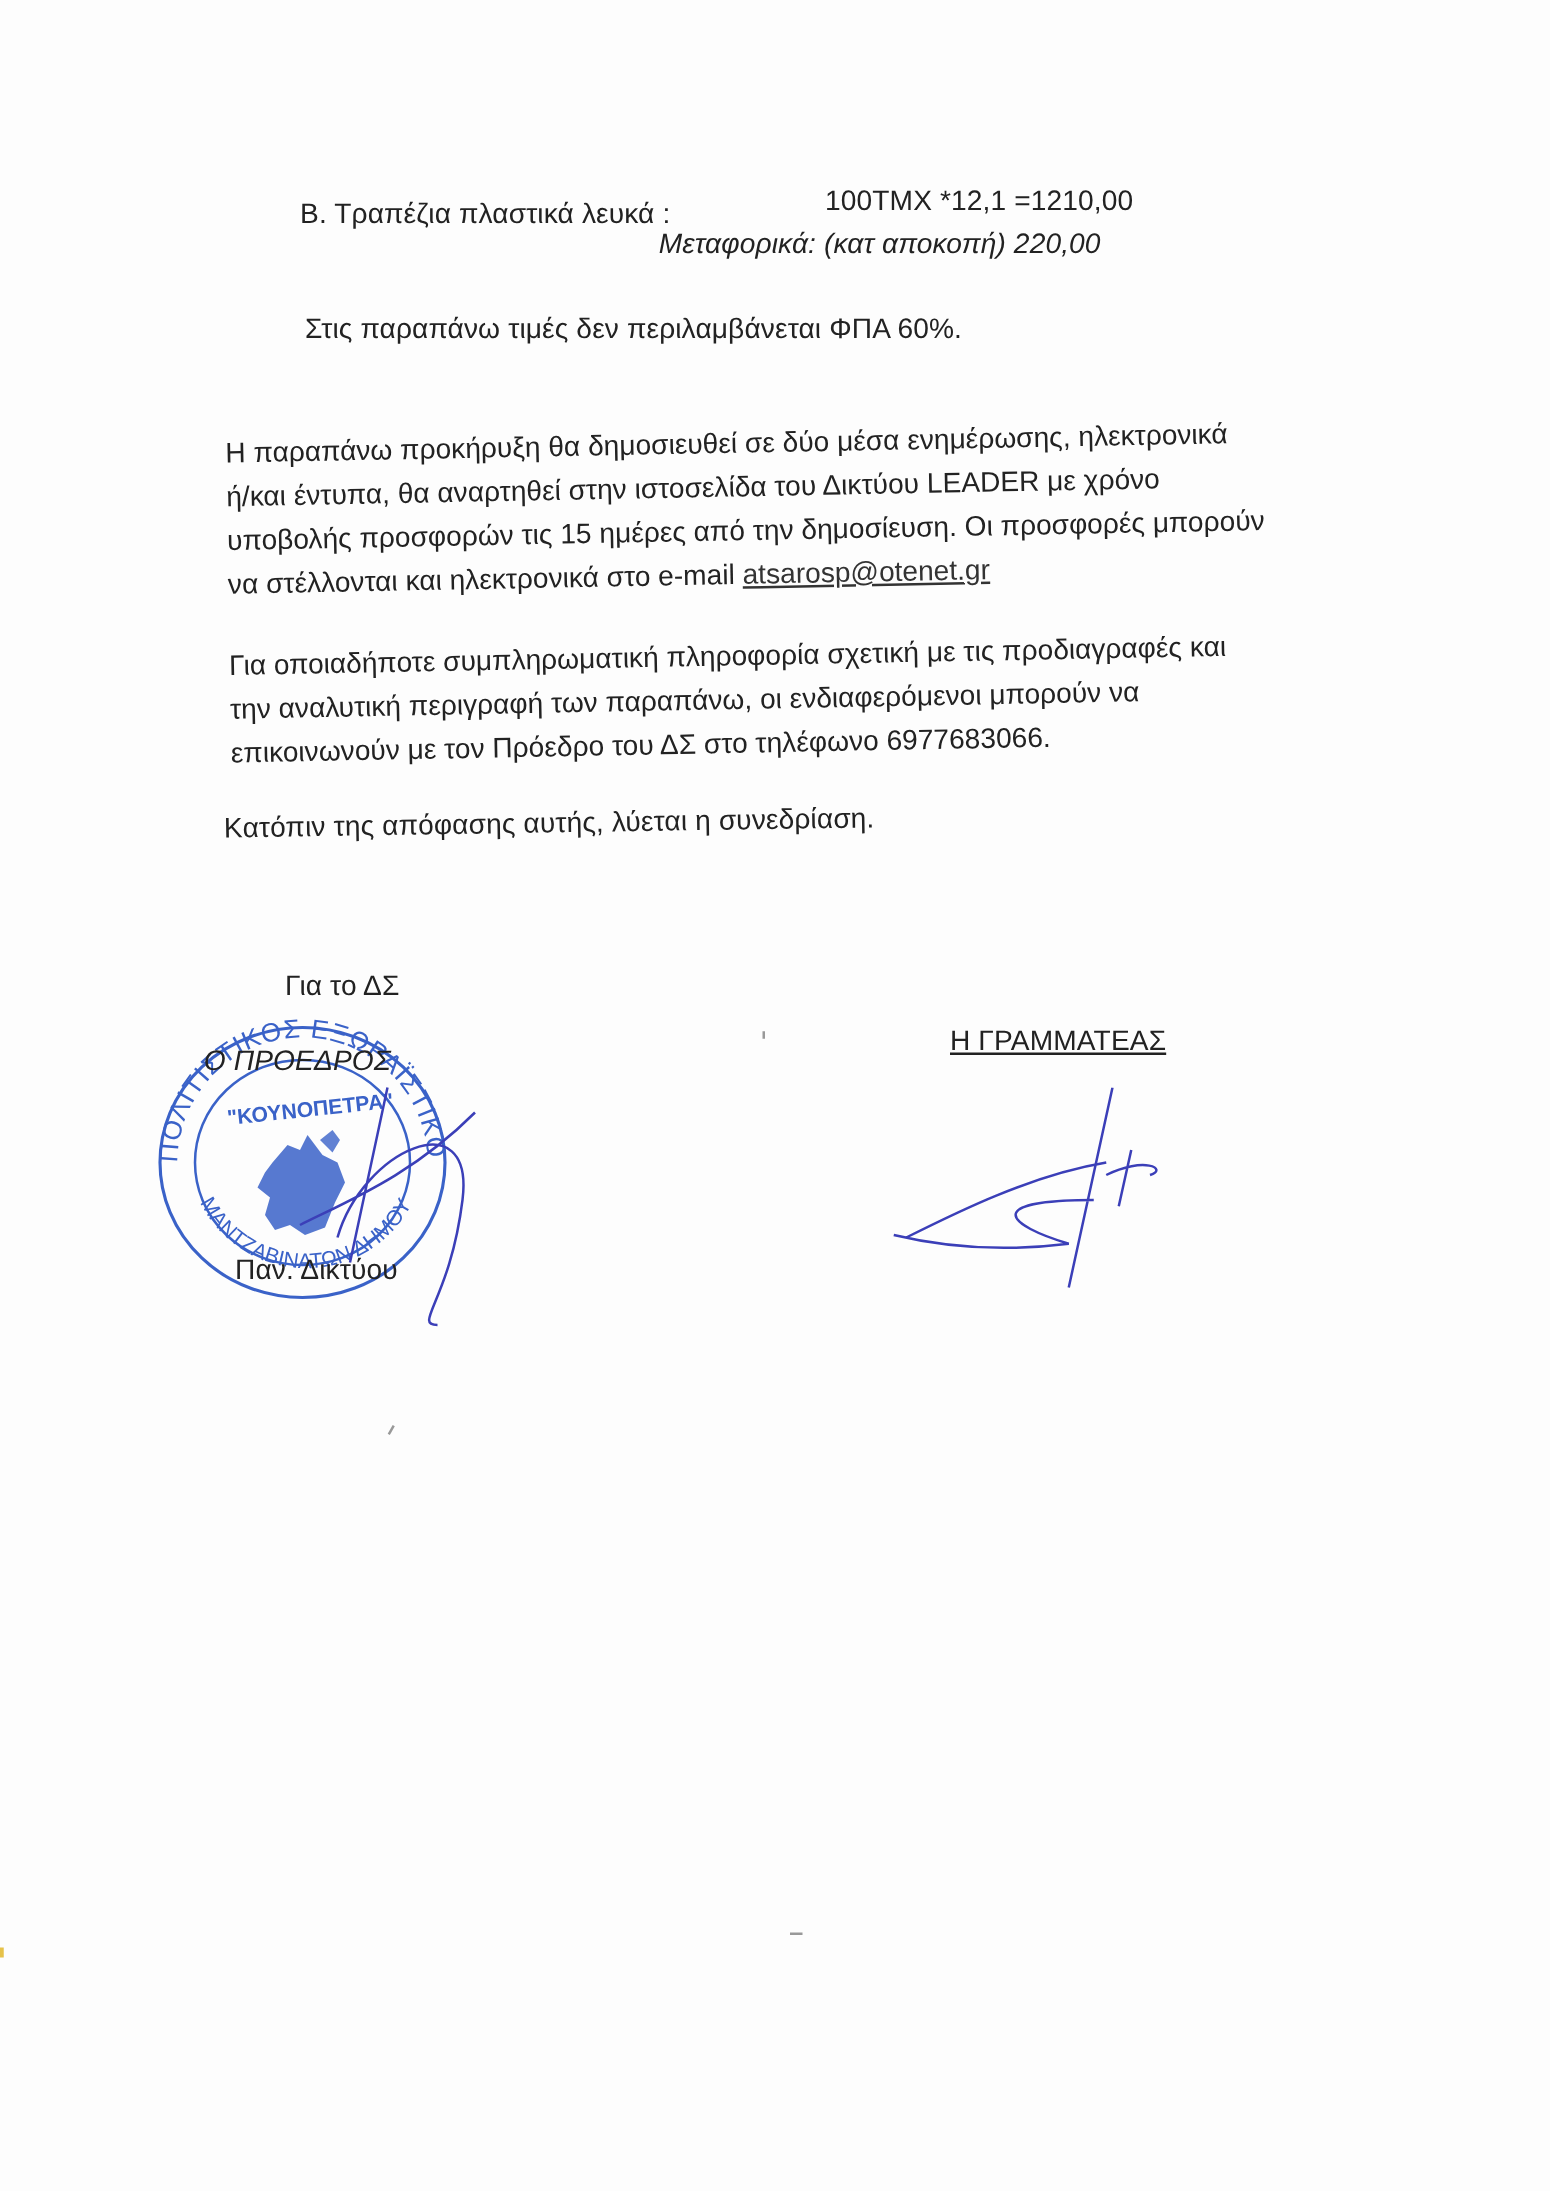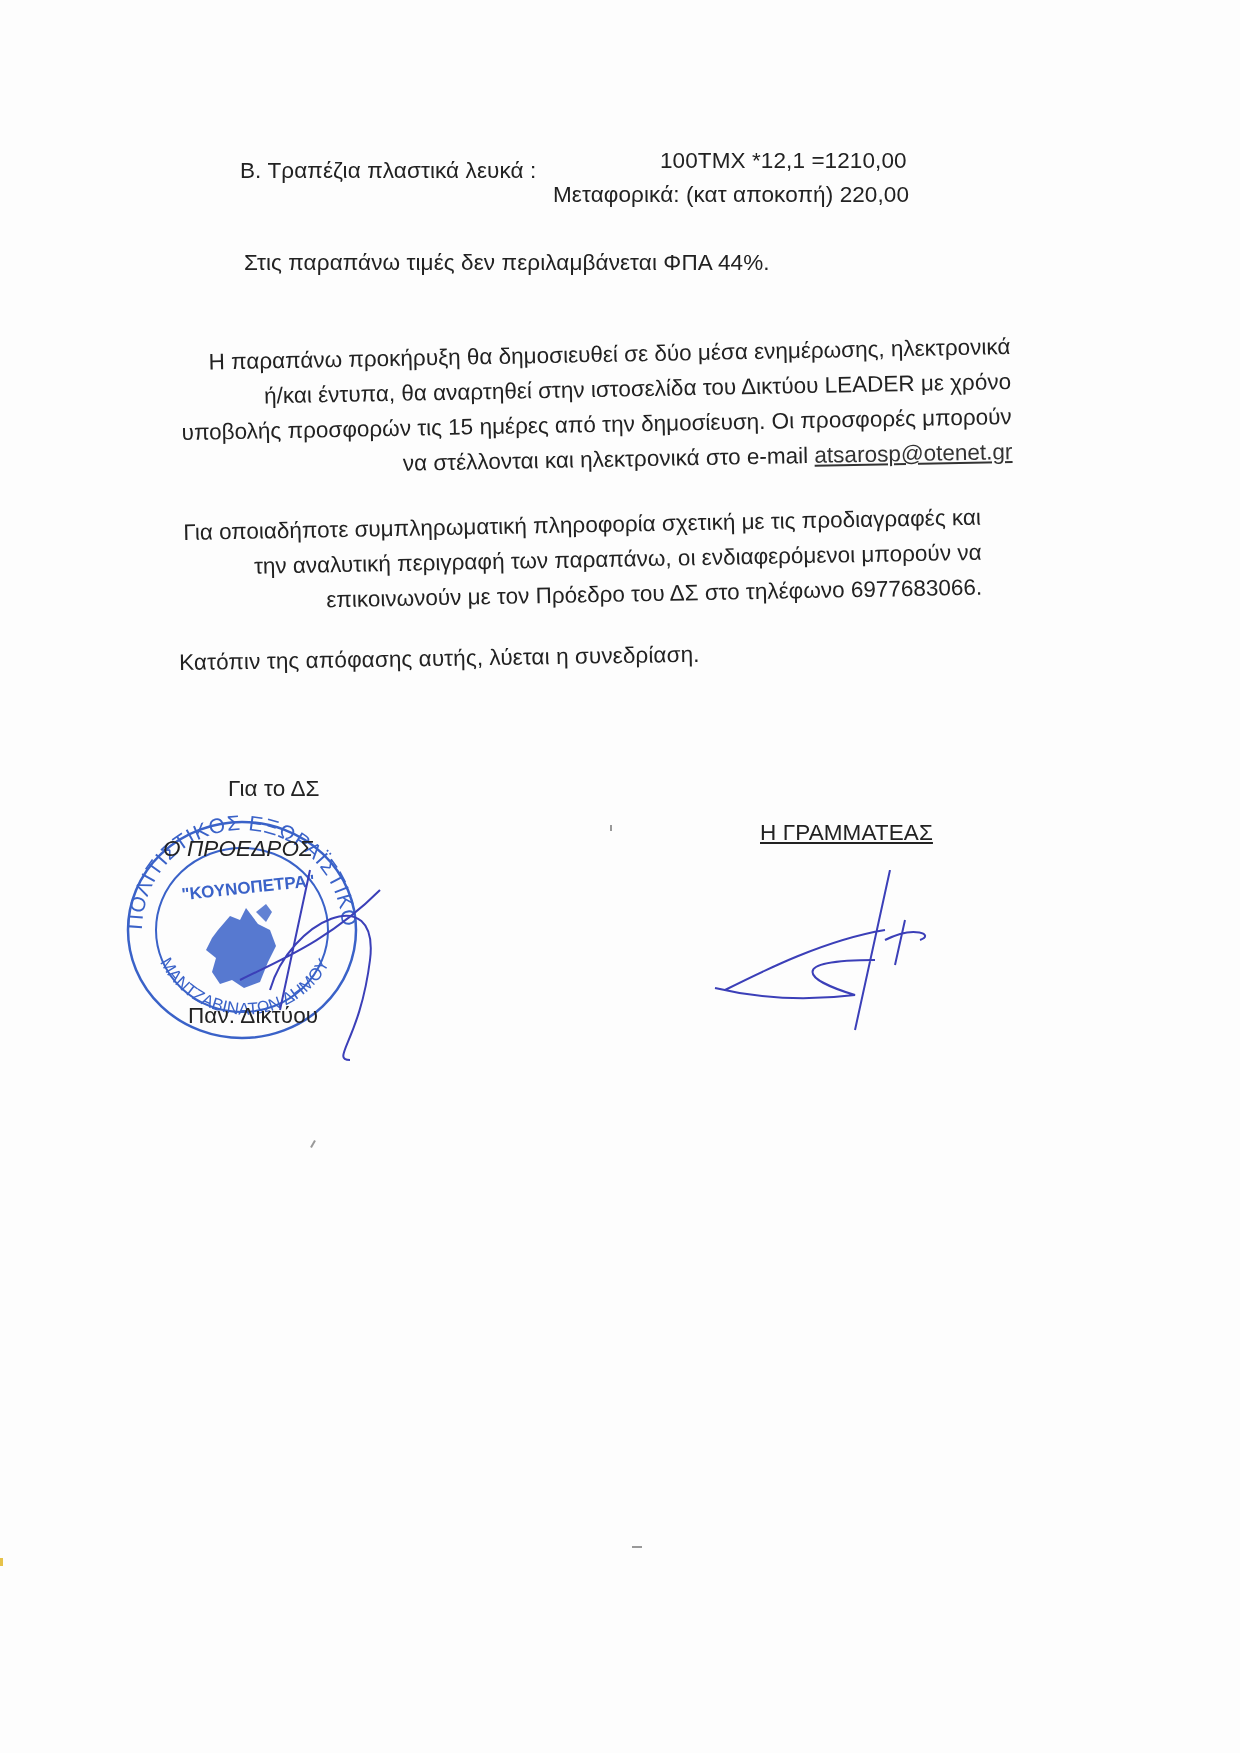--- a/index.html
+++ b/index.html
@@ -4,21 +4,21 @@
 <style>
   html, body { margin: 0; padding: 0; }
   body {
     width: 1240px; height: 1753px;
     background: #fdfdfd;
     position: relative;
     overflow: hidden;
     font-family: "Liberation Sans", "DejaVu Sans", sans-serif;
     color: #222;
   }
-  .page { position: absolute; inset: 0; text-align: right; }
+  .page { position: absolute; inset: 0; }
   .line {
     position: absolute;
     font-size: 22.5px;
     line-height: 1;
     white-space: nowrap;
     letter-spacing: 0.1px;
   }
   .para {
     position: absolute;
     font-size: 22.5px;
@@ -34,23 +34,23 @@
   .sig-sec { position: absolute; left: 705px; top: 870px; width: 240px; height: 170px; }
   .speck { position: absolute; background: #999; }
 </style>
 </head>
 <body>
 
 <div class="page">
 
   <div class="line" style="left:240px; top:160px;">Β. Τραπέζια  πλαστικά λευκά :</div>
   <div class="line" style="left:660px; top:150px;">100ΤΜΧ  *12,1 =1210,00</div>
-  <div class="line" style="left:553px; top:184px;">Μεταφορικά: (κατ αποκοπή) 220,00</div>
+  <div class="line" style="left:527px; top:184px;font-style:italic;">Μεταφορικά: (κατ αποκοπή) 220,00</div>
 
-  <div class="line" style="left:244px; top:252px;">Στις παραπάνω τιμές δεν περιλαμβάνεται ΦΠΑ 44%.</div>
+  <div class="line" style="left:244px; top:252px;">Στις παραπάνω τιμές δεν περιλαμβάνεται ΦΠΑ 60%.</div>
 
   <div class="para" style="left:180px; top:345px; transform: rotate(-1.1deg); transform-origin: left top;">
     <span class="pl">Η παραπάνω προκήρυξη θα δημοσιευθεί σε δύο μέσα ενημέρωσης, ηλεκτρονικά</span>
     <span class="pl">ή/και έντυπα, θα αναρτηθεί στην ιστοσελίδα του Δικτύου LEADER με χρόνο</span>
     <span class="pl">υποβολής προσφορών τις 15 ημέρες από την δημοσίευση. Οι προσφορές μπορούν</span>
     <span class="pl"><span>να στέλλονται και ηλεκτρονικά στο e-mail </span><span class="email">atsarosp@otenet.gr</span></span>
   </div>
 
   <div class="para" style="left:183px; top:515px; transform: rotate(-1.1deg); transform-origin: left top;">
     <span class="pl">Για οποιαδήποτε συμπληρωματική πληροφορία σχετική με τις προδιαγραφές και</span>

